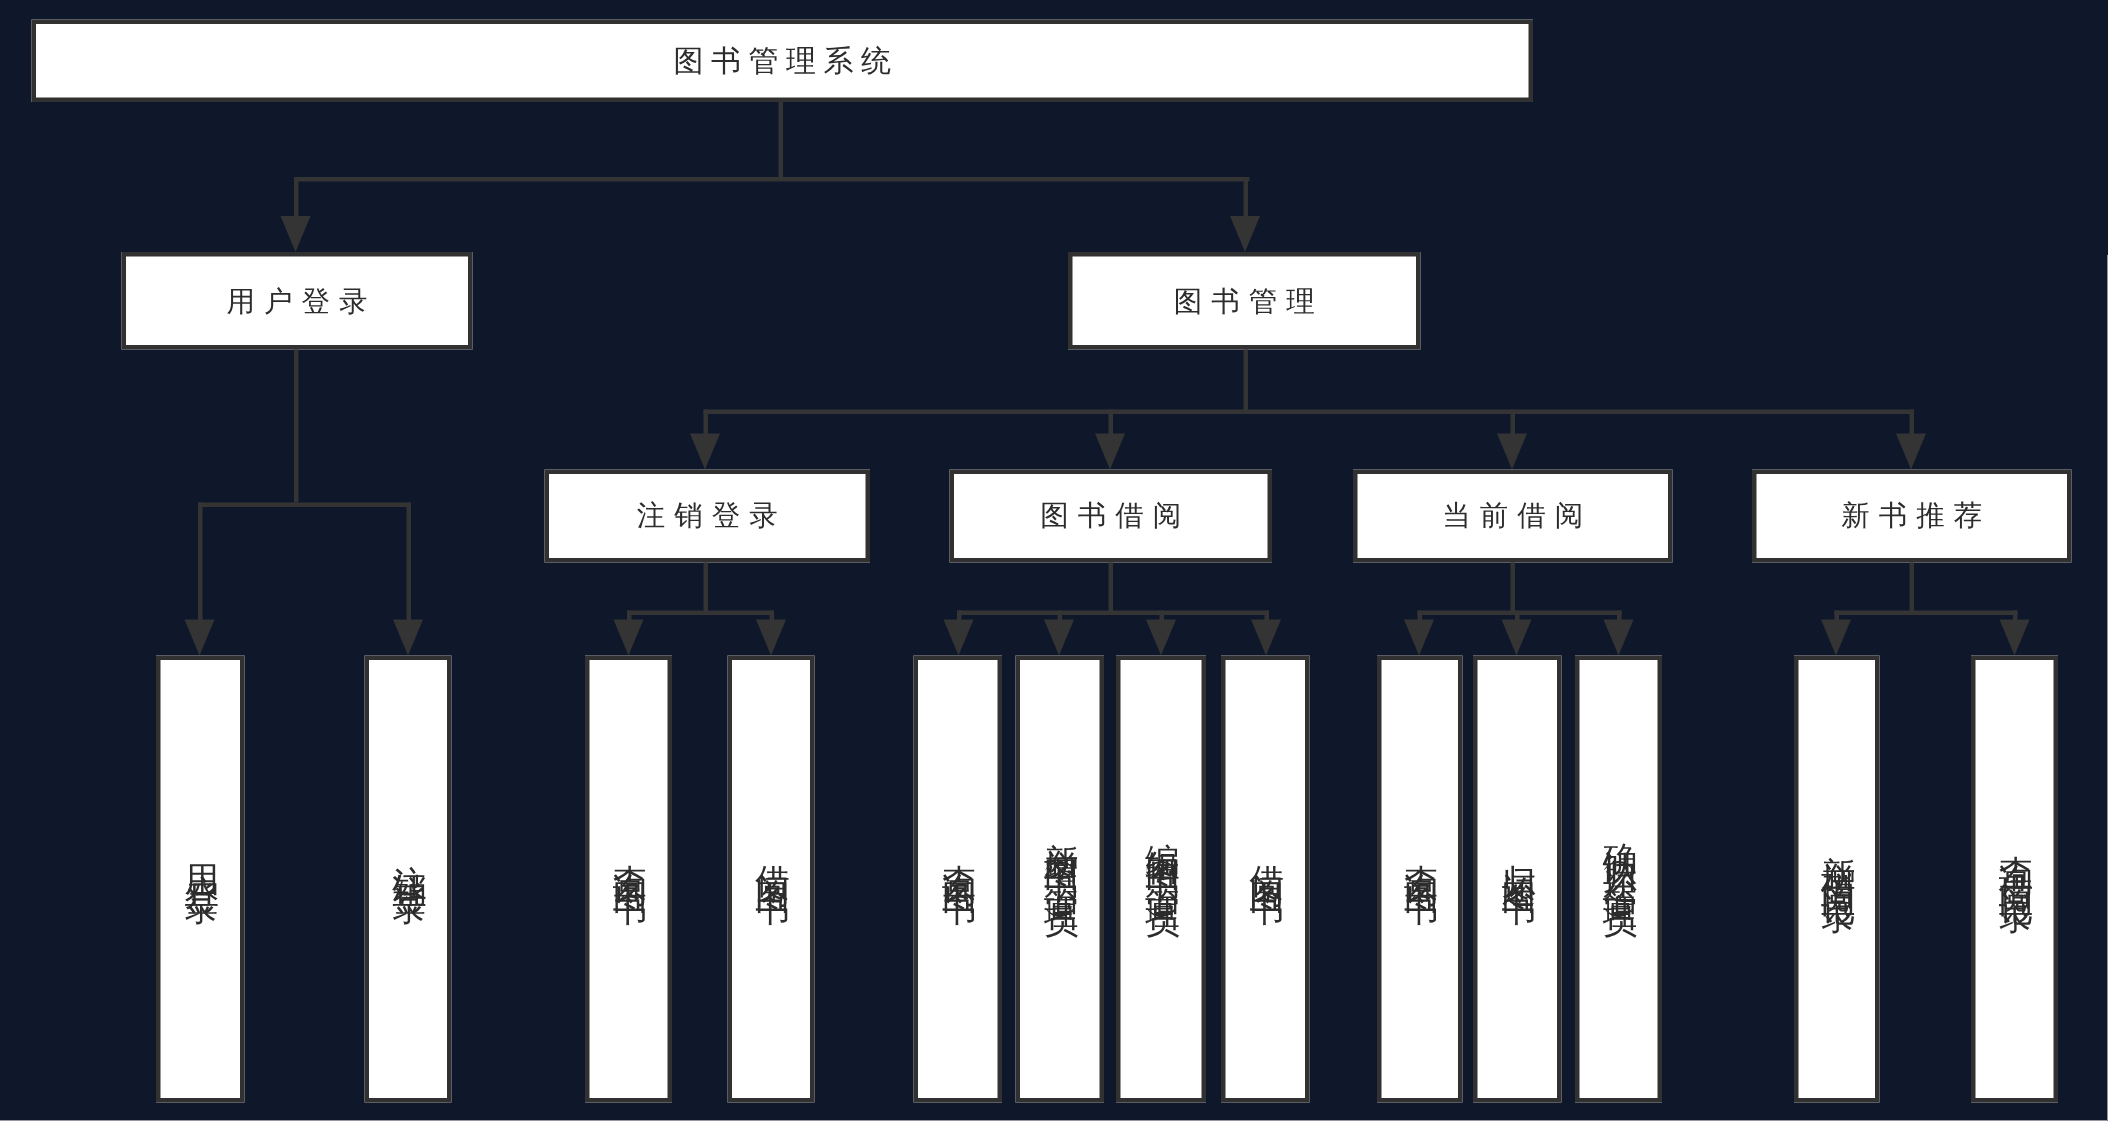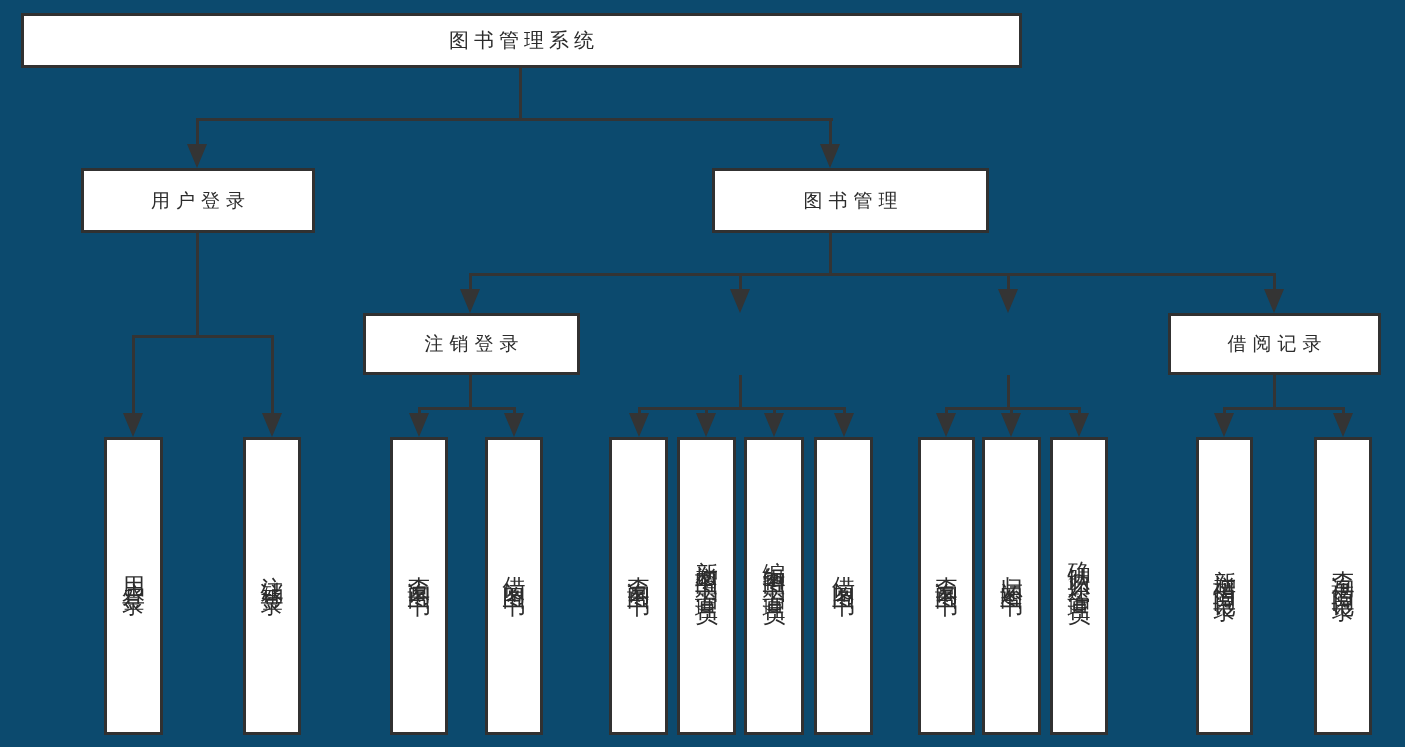--- a/index.html
+++ b/index.html
@@ -1,19 +1,19 @@
 <!DOCTYPE html>
 <html><head>
 <meta charset="utf-8">
 <style>
   html,body{margin:0;padding:0;background:#fff;}
   #stage{
     position:relative;
     width:1405px;height:747px;
-    background:#0c4a6e;
+    background:#0f172a;
     font-family:"DejaVu Sans",sans-serif;
     overflow:hidden;
   }
   .box{
     position:absolute;
     box-sizing:border-box;
     background:#ffffff;
     border:3px solid #313131;
     display:flex;
     align-items:center;
@@ -62,42 +62,44 @@
   <div class="box root-box" style="left:21px;top:13px;width:1001px;height:55px;">图书管理系统</div>
 
   <div class="vline" style="left:519px;top:68px;height:50px;"></div>
   <div class="hline" style="left:196px;top:118px;width:637px;"></div>
   <div class="vline" style="left:196px;top:118px;height:30px;"></div>
   <div class="arrow" style="left:187px;top:144px;"></div>
   <div class="vline" style="left:829px;top:118px;height:30px;"></div>
   <div class="arrow" style="left:820px;top:144px;"></div>
 
   <div class="box" style="left:81px;top:168px;width:234px;height:65px;">用户登录</div>
-  <div class="box" style="left:712px;top:168px;width:277px;height:65px;">图书管理</div>
+  <div class="box" style="left:712px;top:168px;width:235px;height:65px;">图书管理</div>
 
   <div class="vline" style="left:196px;top:233px;height:102px;"></div>
   <div class="hline" style="left:132px;top:335px;width:142px;"></div>
   <div class="vline" style="left:132px;top:335px;height:82px;"></div>
   <div class="arrow" style="left:123px;top:413px;"></div>
   <div class="vline" style="left:271px;top:335px;height:82px;"></div>
   <div class="arrow" style="left:262px;top:413px;"></div>
 
   <div class="vline" style="left:829px;top:233px;height:42px;"></div>
   <div class="hline" style="left:469px;top:273px;width:807px;"></div>
   <div class="vline" style="left:469px;top:273px;height:20px;"></div>
   <div class="arrow" style="left:460px;top:289px;"></div>
   <div class="vline" style="left:739px;top:273px;height:20px;"></div>
   <div class="arrow" style="left:730px;top:289px;"></div>
   <div class="vline" style="left:1007px;top:273px;height:20px;"></div>
   <div class="arrow" style="left:998px;top:289px;"></div>
   <div class="vline" style="left:1273px;top:273px;height:20px;"></div>
   <div class="arrow" style="left:1264px;top:289px;"></div>
 
   <div class="box" style="left:363px;top:313px;width:217px;height:62px;">注销登录</div>
-  <div class="box" style="left:1168px;top:313px;width:213px;height:62px;">借阅记录</div>
+  <div class="box" style="left:633px;top:313px;width:215px;height:62px;">图书借阅</div>
+  <div class="box" style="left:902px;top:313px;width:213px;height:62px;">当前借阅</div>
+  <div class="box" style="left:1168px;top:313px;width:213px;height:62px;">新书推荐</div>
 
   <div class="vline" style="left:469px;top:375px;height:34px;"></div>
   <div class="hline" style="left:418px;top:407px;width:98px;"></div>
   <div class="vline" style="left:418px;top:407px;height:12px;"></div>
   <div class="arrow" style="left:409px;top:413px;"></div>
   <div class="vline" style="left:513px;top:407px;height:12px;"></div>
   <div class="arrow" style="left:504px;top:413px;"></div>
 
   <div class="vline" style="left:739px;top:375px;height:34px;"></div>
   <div class="hline" style="left:638px;top:407px;width:208px;"></div>

